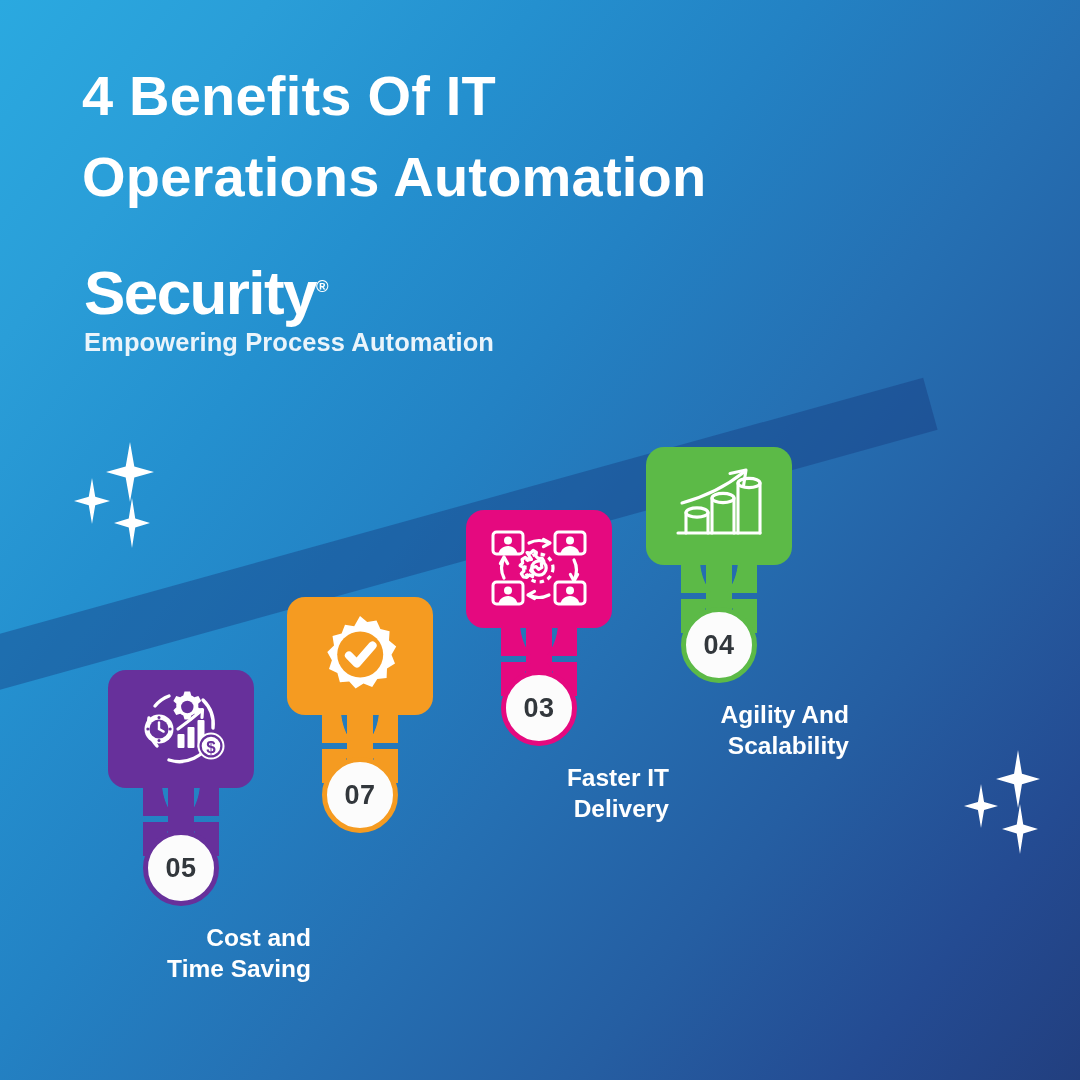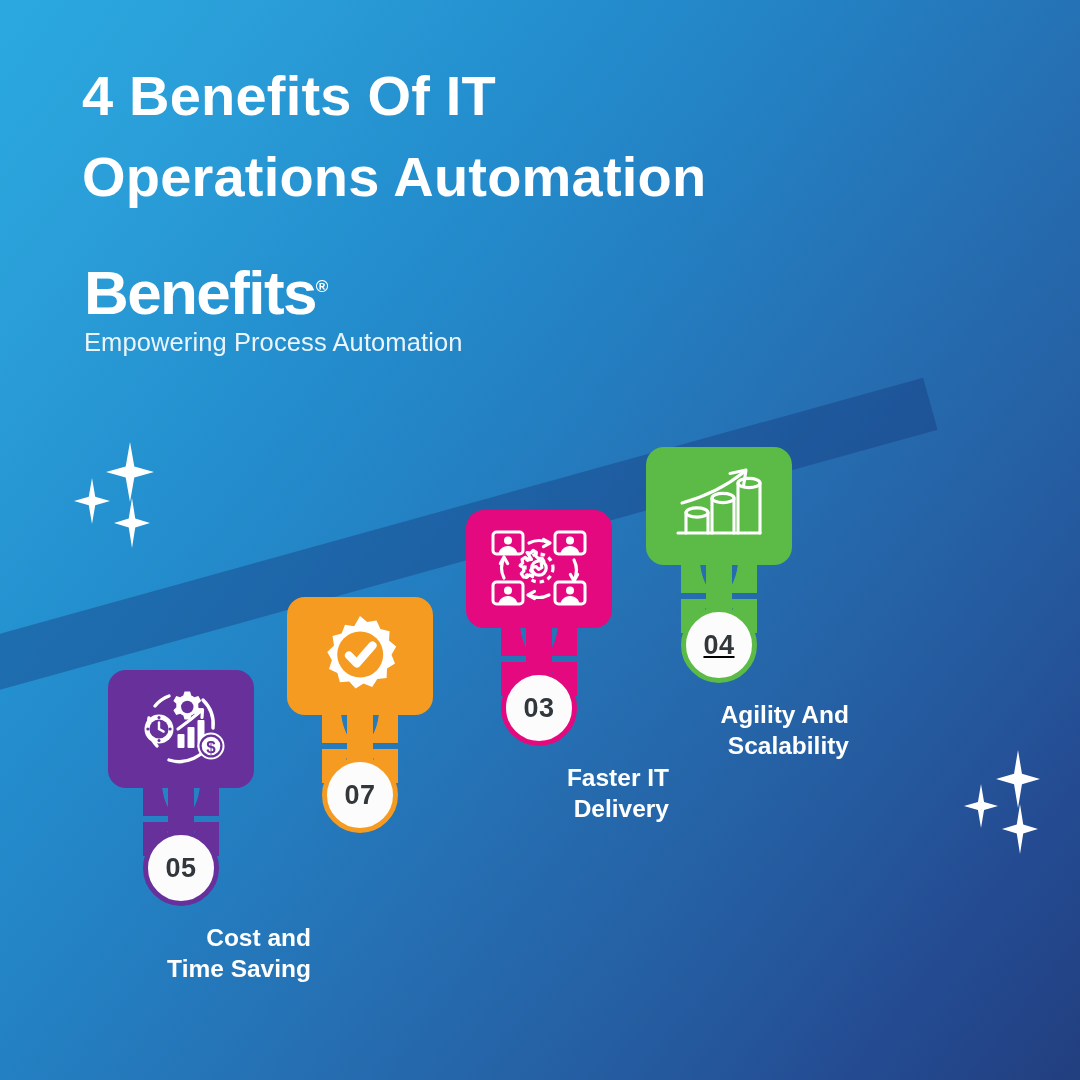--- a/index.html
+++ b/index.html
@@ -89,21 +89,21 @@
   .logo-reg {
     font-size: 17px;
     font-weight: bold;
     vertical-align: super;
     letter-spacing: 0;
   }
   .logo-tag {
     display: block;
     color: #eaf4fb;
     font-size: 25.5px;
-    font-weight: normal;
+    font-weight: bold;
     letter-spacing: 0.1px;
     margin-top: 6px;
     line-height: 1;
   }
 
   
   .pin {
     position: absolute;
   }
   .pin-card {
@@ -180,21 +180,21 @@
 
   <div class="sparkle-group" style="left:962px; top:748px; width:110px; height:110px;">
     <div class="sparkle s4" style="left:34px; top:2px; width:44px; height:58px;"></div>
     <div class="sparkle s4" style="left:2px; top:36px; width:34px; height:44px;"></div>
     <div class="sparkle s4" style="left:40px; top:56px; width:36px; height:50px;"></div>
   </div>
 
   <div class="title"><span>4 Benefits Of IT</span><br><span>Operations Automation</span></div>
 
   <div class="logo">
-    <span class="logo-word"><span>Benefits</span><span class="logo-reg">®</span></span>
+    <span class="logo-word"><span>Security</span><span class="logo-reg">®</span></span>
     <span class="logo-tag">Empowering Process Automation</span>
   </div>
 
   <div class="pin" style="left:108px; top:670px; width:146px; height:240px;">
     <div class="pin-card" style="left:0; top:0; width:146px; height:118px; background:#67309B;">
       <svg class="icon-svg" width="104" height="90" viewBox="0 0 104 90">
         <g fill="none" stroke="#ffffff" stroke-width="3.4" stroke-linecap="round">
           <path d="M26 22 A32 32 0 0 1 40 12" stroke-dasharray="0"></path>
           <path d="M74 16 A34 34 0 0 1 84 44"></path>
           <path d="M82 56 A34 34 0 0 1 40 76"></path>
@@ -342,20 +342,20 @@
           <path d="M12 39 C30 34 54 24 74 8"></path>
           <path d="M60 9.5 L76 6 L73.5 22"></path>
         </g>
       </svg>
     </div>
     <div class="stem" style="top:112px; height:72px; background:#5CBA47;"></div>
     <div class="flare-top" style="top: 112px; background: rgb(92, 186, 71); mask-image: radial-gradient(circle at 0% 0%, transparent 68%, rgb(0, 0, 0) 69%), radial-gradient(circle at 100% 0%, transparent 68%, rgb(0, 0, 0) 69%);"></div>
     <div class="flare-bot" style="top:152px; background:#5CBA47;
                 -webkit-mask-image: radial-gradient(circle at 0% 100%, transparent 68%, #000 69%), radial-gradient(circle at 100% 100%, transparent 68%, #000 69%);
                 mask-image: radial-gradient(circle at 0% 100%, transparent 68%, #000 69%), radial-gradient(circle at 100% 100%, transparent 68%, #000 69%);"></div>
-    <div class="num-circle" style="top:160px; border:5px solid #5CBA47;text-decoration:underline;">
+    <div class="num-circle" style="top:160px; border:5px solid #5CBA47;">
       <span class="num-text">04</span>
     </div>
     <div class="pin-label" style="top:252px;">Agility And
 Scalability</div>
   </div>
 
 </div>
 
 </body></html>

